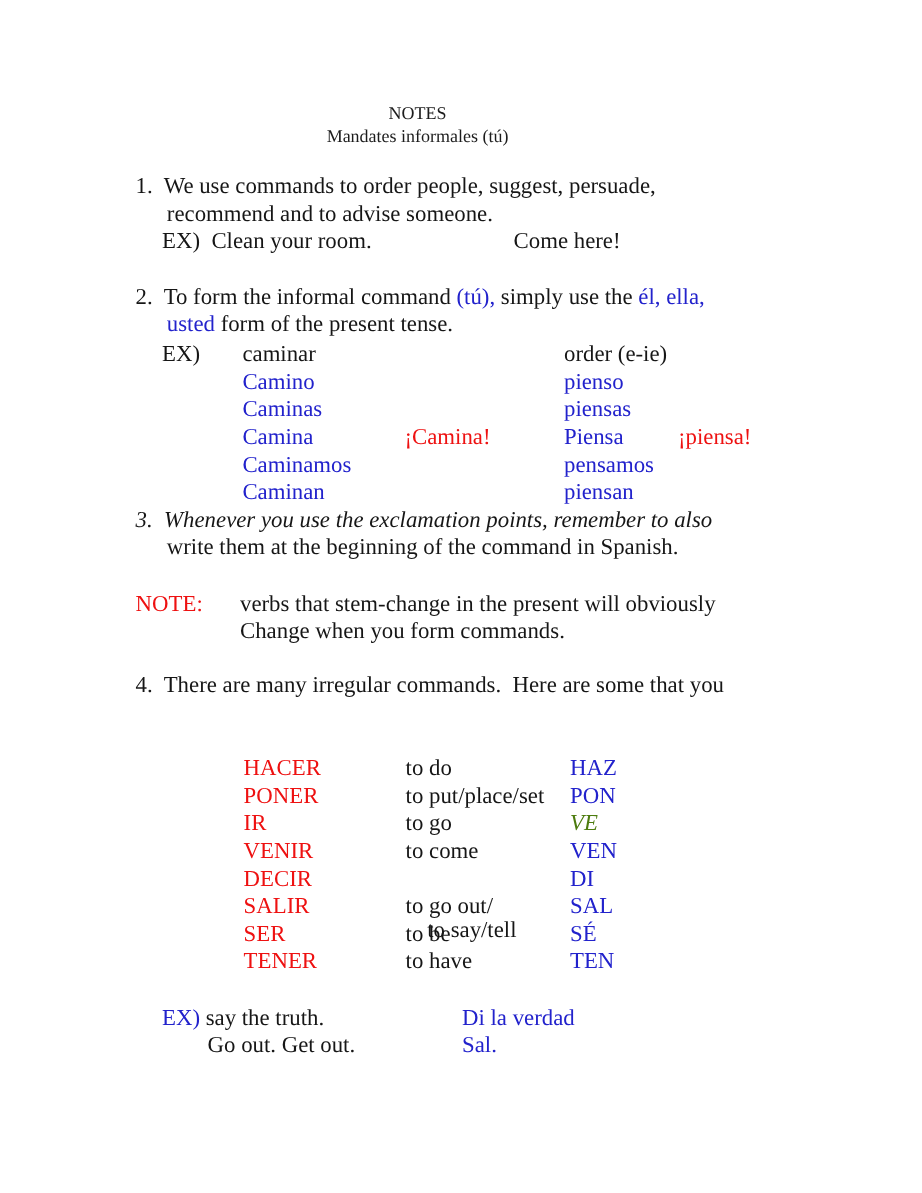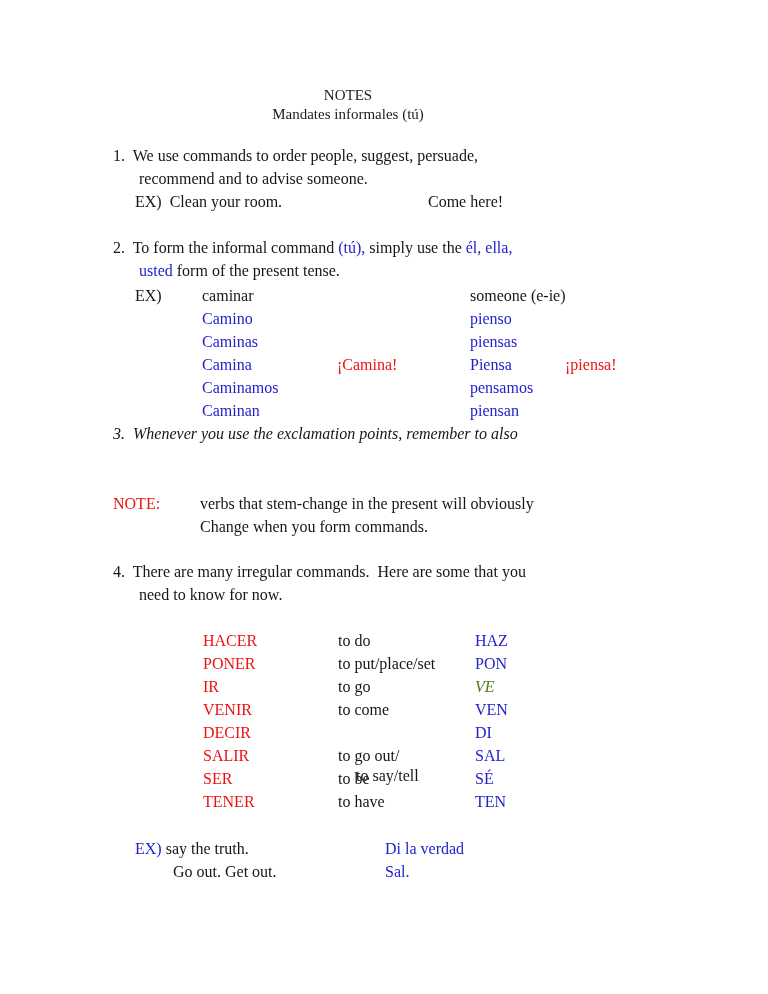--- a/index.html
+++ b/index.html
@@ -28,21 +28,21 @@
   }
   .doc-body {
     position: absolute;
     top: 0;
     left: 0;
     width: 768px;
     height: 994px;
   }
   .tblock {
     position: absolute;
-    font-size: 16px;
+    font-size: 19px;
     line-height: 22px;
     white-space: pre;
   }
 </style>
 </head>
 <body>
 
 <div class="page">
   <div class="doc-header">
     <div>NOTES</div>
@@ -50,39 +50,39 @@
   </div>
   <div class="doc-body">
       <div class="tblock" style="left: 113px; top: 145px;"><span style="color: rgb(22, 22, 22);">1.  We use commands to order people, suggest, persuade,</span></div>
       <div class="tblock" style="left: 139px; top: 168px;"><span style="color: rgb(22, 22, 22);">recommend and to advise someone.</span></div>
       <div class="tblock" style="left: 135px; top: 191px;"><span style="color: rgb(22, 22, 22);">EX)  Clean your room.</span></div>
       <div class="tblock" style="left: 428px; top: 191px;"><span style="color: rgb(22, 22, 22);">Come here!</span></div>
       <div class="tblock" style="left: 113px; top: 237px;"><span style="color: rgb(22, 22, 22);">2.  To form the informal command </span><span style="color: rgb(34, 34, 204);">(tú),</span><span style="color: rgb(22, 22, 22);"> simply use the </span><span style="color: rgb(34, 34, 204);">él, ella,</span></div>
       <div class="tblock" style="left: 139px; top: 260px;"><span style="color: rgb(34, 34, 204);">usted</span><span style="color: rgb(22, 22, 22);"> form of the present tense.</span></div>
       <div class="tblock" style="left: 135px; top: 285px;"><span style="color: rgb(22, 22, 22);">EX)</span></div>
       <div class="tblock" style="left: 202px; top: 285px;"><span style="color: rgb(22, 22, 22);">caminar</span></div>
-      <div class="tblock" style="left: 470px; top: 285px;"><span style="color: rgb(22, 22, 22);">someone (e-ie)</span></div>
+      <div class="tblock" style="left: 470px; top: 285px;"><span style="color: rgb(22, 22, 22);">order (e-ie)</span></div>
       <div class="tblock" style="left: 202px; top: 308px;"><span style="color: rgb(34, 34, 204);">Camino</span></div>
       <div class="tblock" style="left: 470px; top: 308px;"><span style="color: rgb(34, 34, 204);">pienso</span></div>
       <div class="tblock" style="left: 202px; top: 331px;"><span style="color: rgb(34, 34, 204);">Caminas</span></div>
       <div class="tblock" style="left: 470px; top: 331px;"><span style="color: rgb(34, 34, 204);">piensas</span></div>
       <div class="tblock" style="left: 202px; top: 354px;"><span style="color: rgb(34, 34, 204);">Camina</span></div>
       <div class="tblock" style="left: 337px; top: 354px;"><span style="color: rgb(238, 17, 17); text-align: right;">¡Camina!</span></div>
       <div class="tblock" style="left: 470px; top: 354px;"><span style="color: rgb(34, 34, 204);">Piensa</span></div>
       <div class="tblock" style="left: 565px; top: 354px;"><span style="color: rgb(238, 17, 17);">¡piensa!</span></div>
       <div class="tblock" style="left: 202px; top: 377px;"><span style="color: rgb(34, 34, 204);">Caminamos</span></div>
       <div class="tblock" style="left: 470px; top: 377px;"><span style="color: rgb(34, 34, 204);">pensamos</span></div>
       <div class="tblock" style="left: 202px; top: 400px;"><span style="color: rgb(34, 34, 204);">Caminan</span></div>
       <div class="tblock" style="left: 470px; top: 400px;"><span style="color: rgb(34, 34, 204);">piensan</span></div>
       <div class="tblock" style="left: 113px; top: 423px; font-style: italic;"><span style="color: rgb(22, 22, 22);">3.  Whenever you use the exclamation points, remember to also</span></div>
+      <div class="tblock" style="left: 139px; top: 446px;"><span style="color: rgb(22, 22, 22);">write them at the beginning of the command in Spanish.</span></div>
       <div class="tblock" style="left: 113px; top: 493px;"><span style="color: rgb(238, 17, 17);">NOTE:</span></div>
       <div class="tblock" style="left: 200px; top: 493px;"><span style="color: rgb(22, 22, 22);">verbs that stem-change in the present will obviously</span></div>
       <div class="tblock" style="left: 200px; top: 516px;"><span style="color: rgb(22, 22, 22);">Change when you form commands.</span></div>
       <div class="tblock" style="left: 113px; top: 561px;"><span style="color: rgb(22, 22, 22);">4.  There are many irregular commands.  Here are some that you</span></div>
-      <div class="tblock" style="left: 139px; top: 584px;"><span style="color: rgb(22, 22, 22);">need to know for now.</span></div>
       <div class="tblock" style="left: 203px; top: 630px;"><span style="color: rgb(238, 17, 17);">HACER</span></div>
       <div class="tblock" style="left: 338px; top: 630px;"><span style="color: rgb(22, 22, 22);">to do</span></div>
       <div class="tblock" style="left: 475px; top: 630px;"><span style="color: rgb(34, 34, 204);">HAZ</span></div>
       <div class="tblock" style="left: 203px; top: 653px;"><span style="color: rgb(238, 17, 17);">PONER</span></div>
       <div class="tblock" style="left: 338px; top: 653px;"><span style="color: rgb(22, 22, 22);">to put/place/set</span></div>
       <div class="tblock" style="left: 475px; top: 653px;"><span style="color: rgb(34, 34, 204);">PON</span></div>
       <div class="tblock" style="left: 203px; top: 676px;"><span style="color: rgb(238, 17, 17);">IR</span></div>
       <div class="tblock" style="left: 338px; top: 676px;"><span style="color: rgb(22, 22, 22);">to go</span></div>
       <div class="tblock" style="left: 475px; top: 676px;"><span style="color: #4d7c0f; font-style: italic;">VE</span></div>
       <div class="tblock" style="left: 203px; top: 699px;"><span style="color: rgb(238, 17, 17);">VENIR</span></div>

